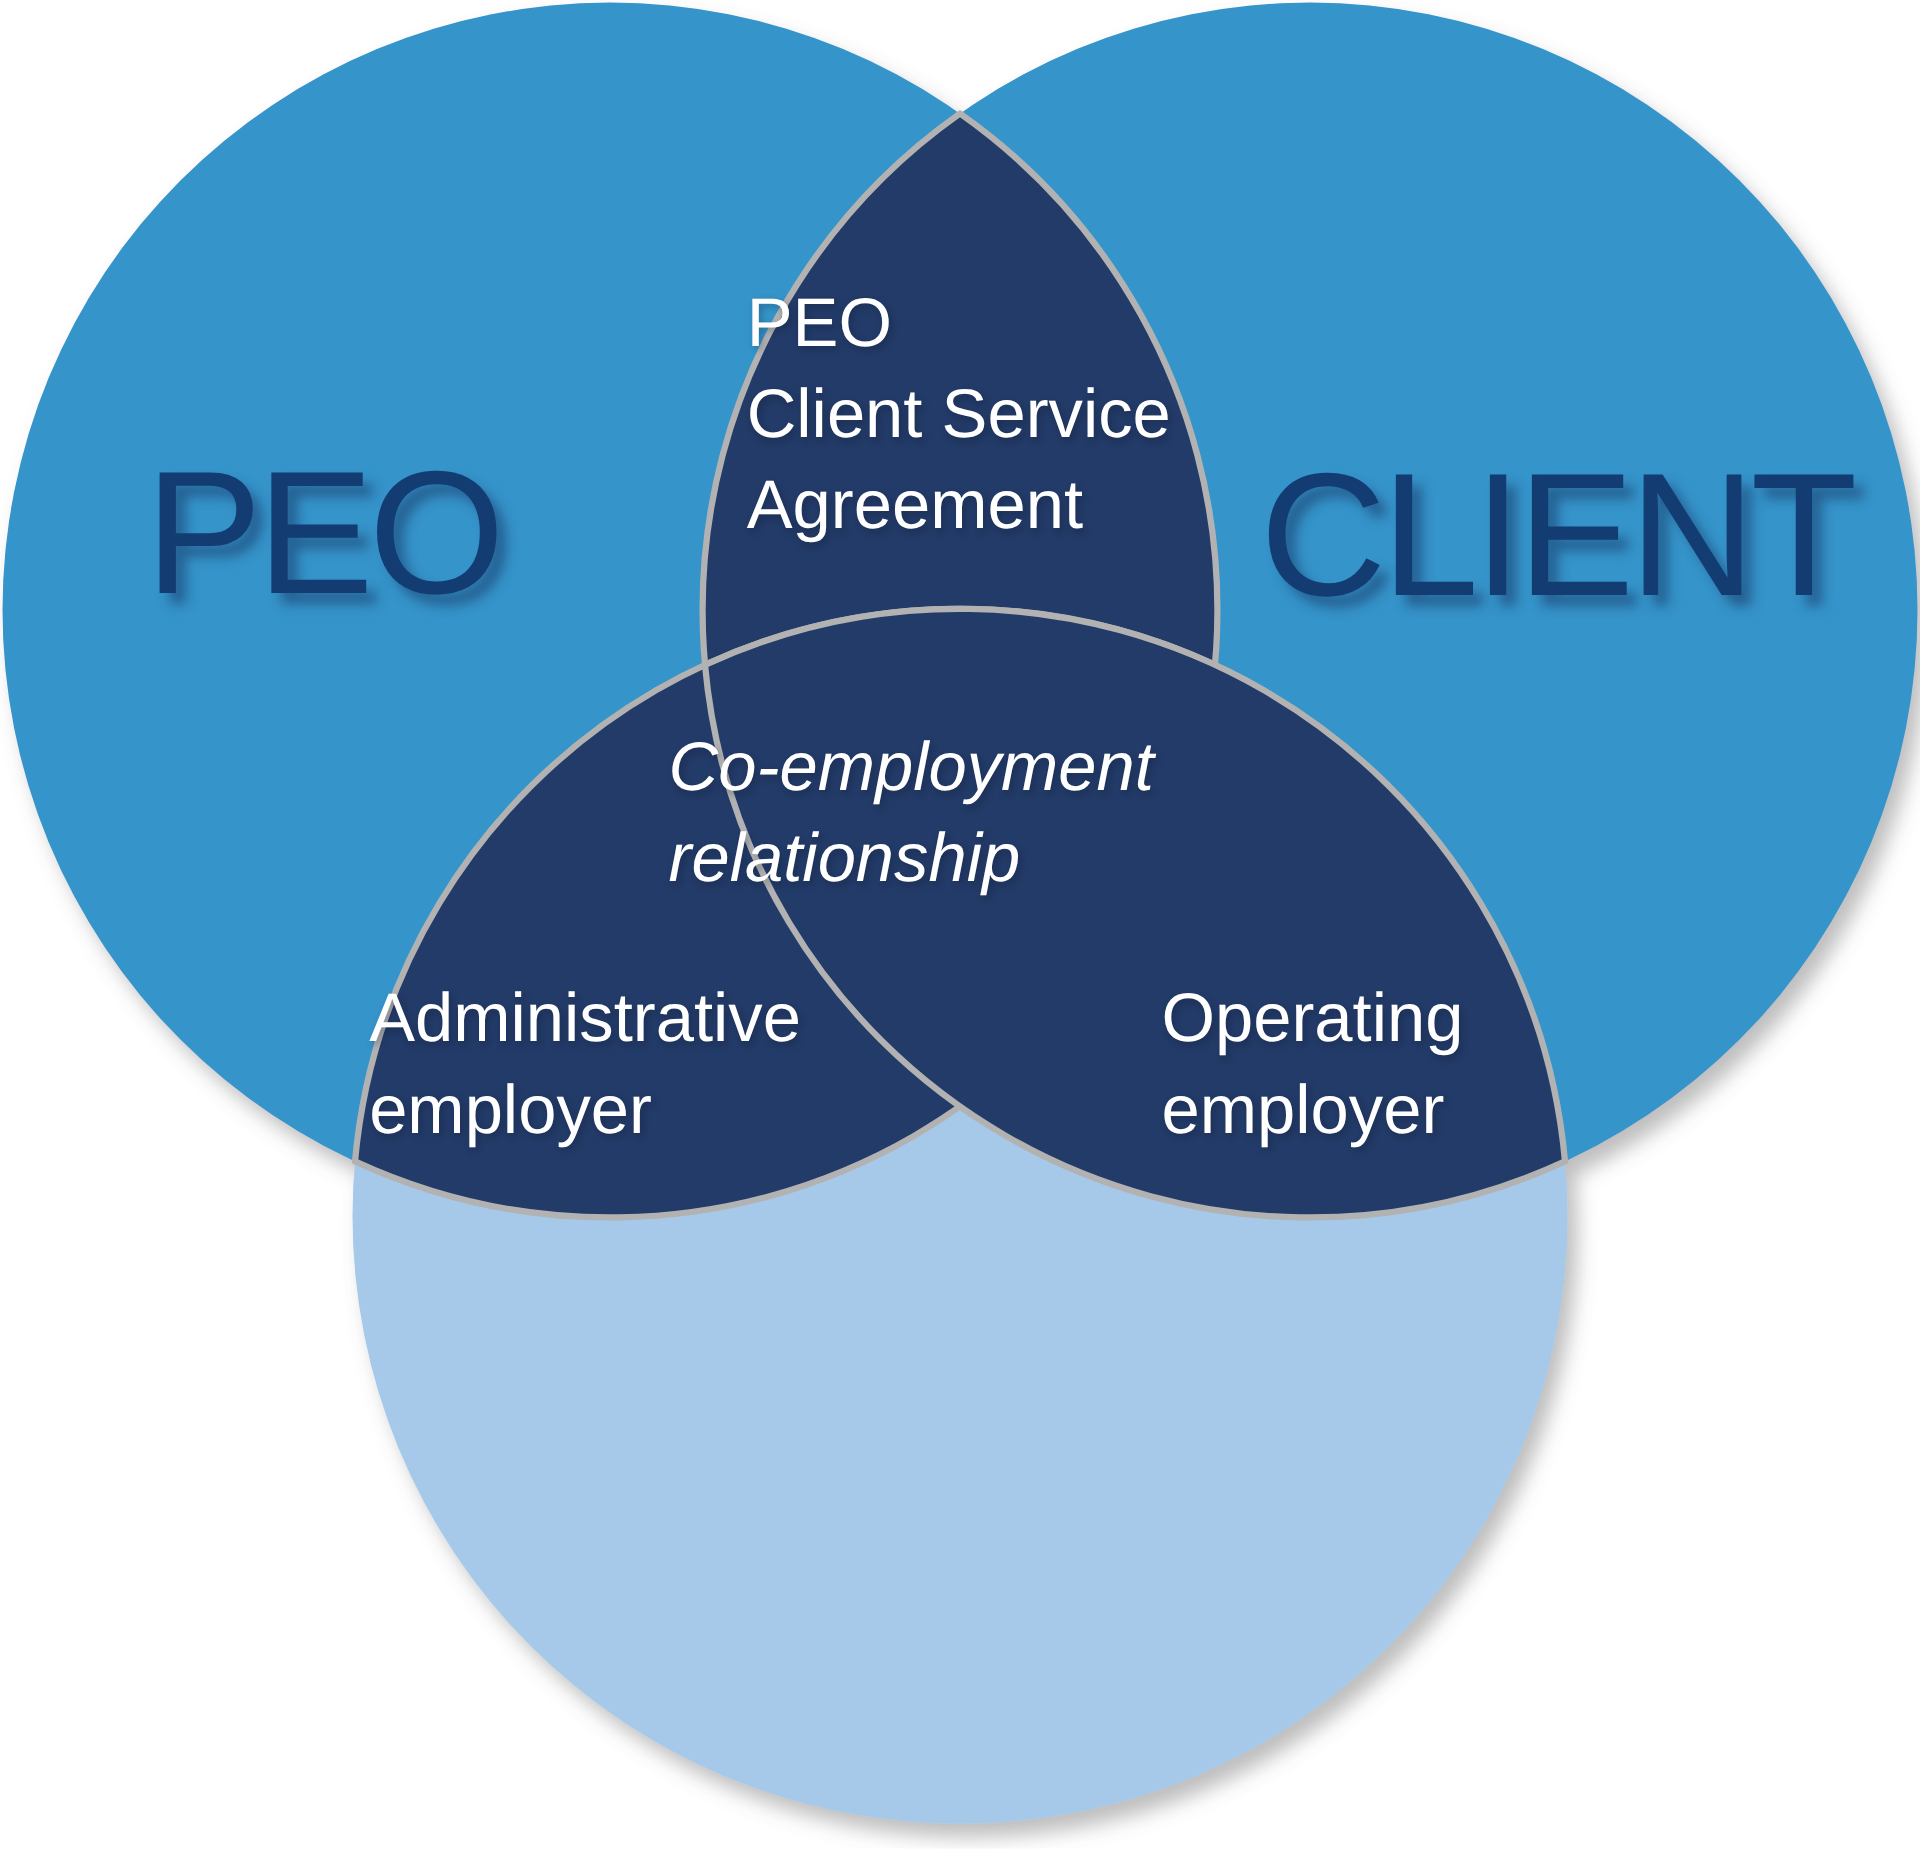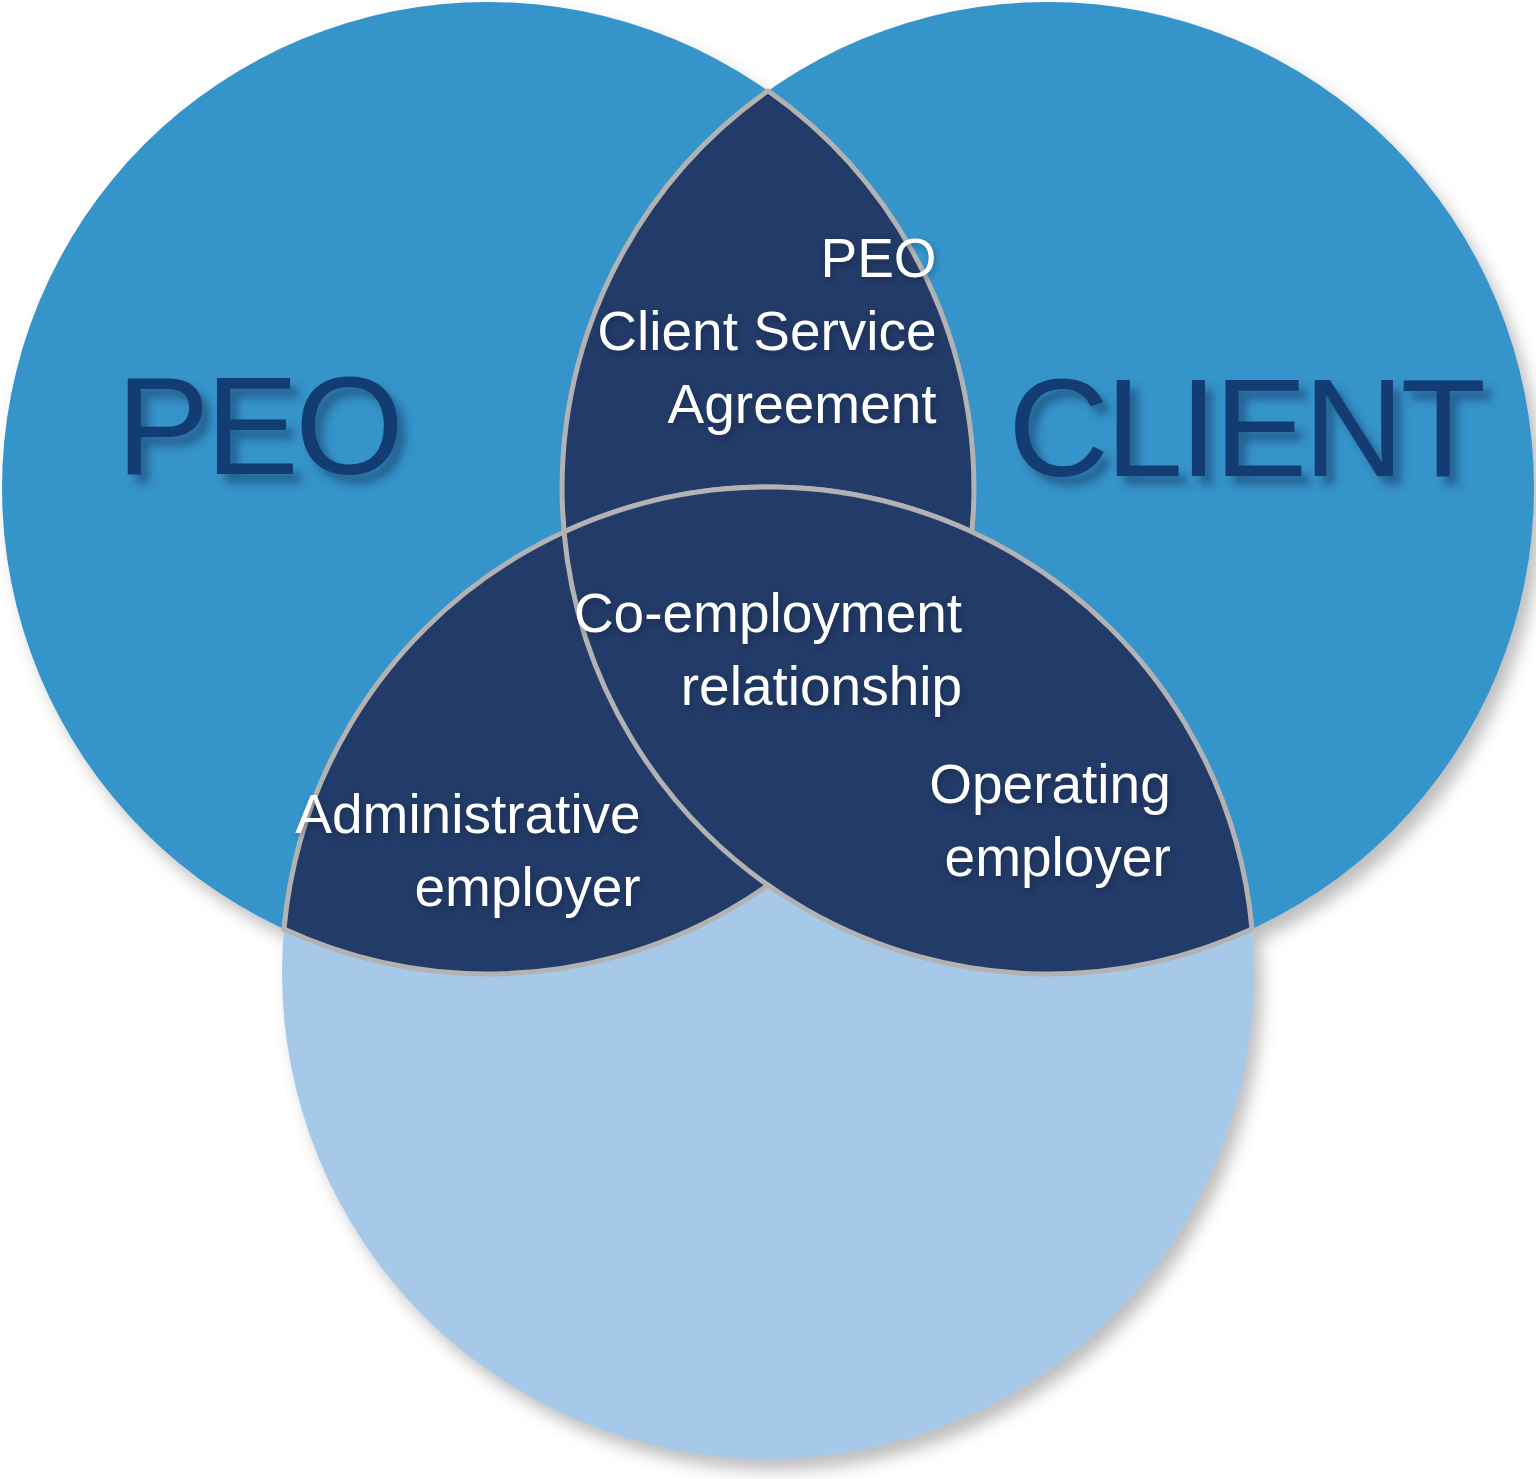--- a/index.html
+++ b/index.html
@@ -21,21 +21,21 @@
     top: 0;
     display: block;
   }
   .lens {
     stroke-width: 5px;
     stroke-linejoin: round;
   }
   .label {
     position: absolute;
     transform: translate(-50%, -50%);
-    text-align: right;
+    text-align: left;
     white-space: pre-line;
     user-select: none;
   }
   .circle-label {
     font-size: 140px;
     line-height: 140px;
     letter-spacing: -4px;
     font-weight: 400;
     color: #133d72;
     text-shadow: 8px 9px 9px rgba(21, 48, 94, 0.5);
@@ -73,22 +73,22 @@
 
   <div class="label circle-label" style="left:258px; top:426px;">PEO</div>
 
   <div class="label circle-label" style="left:1245px; top:428px;">CLIENT</div>
 
 
   <div class="label overlap-label" style="left:767px; top:331px;">PEO
 Client Service
 Agreement</div>
 
-  <div class="label overlap-label" style="left:768px; top:650px;">Co-employment
+  <div class="label overlap-label" style="left:729px; top:650px;font-style:italic;">Co-employment
 relationship</div>
 
   <div class="label overlap-label" style="left:468px; top:851px;">Administrative
 employer</div>
 
-  <div class="label overlap-label" style="left:1050px; top:821px;">Operating
+  <div class="label overlap-label" style="left:1050px; top:851px;">Operating
 employer</div>
 
 </div>
 
 </body></html>

